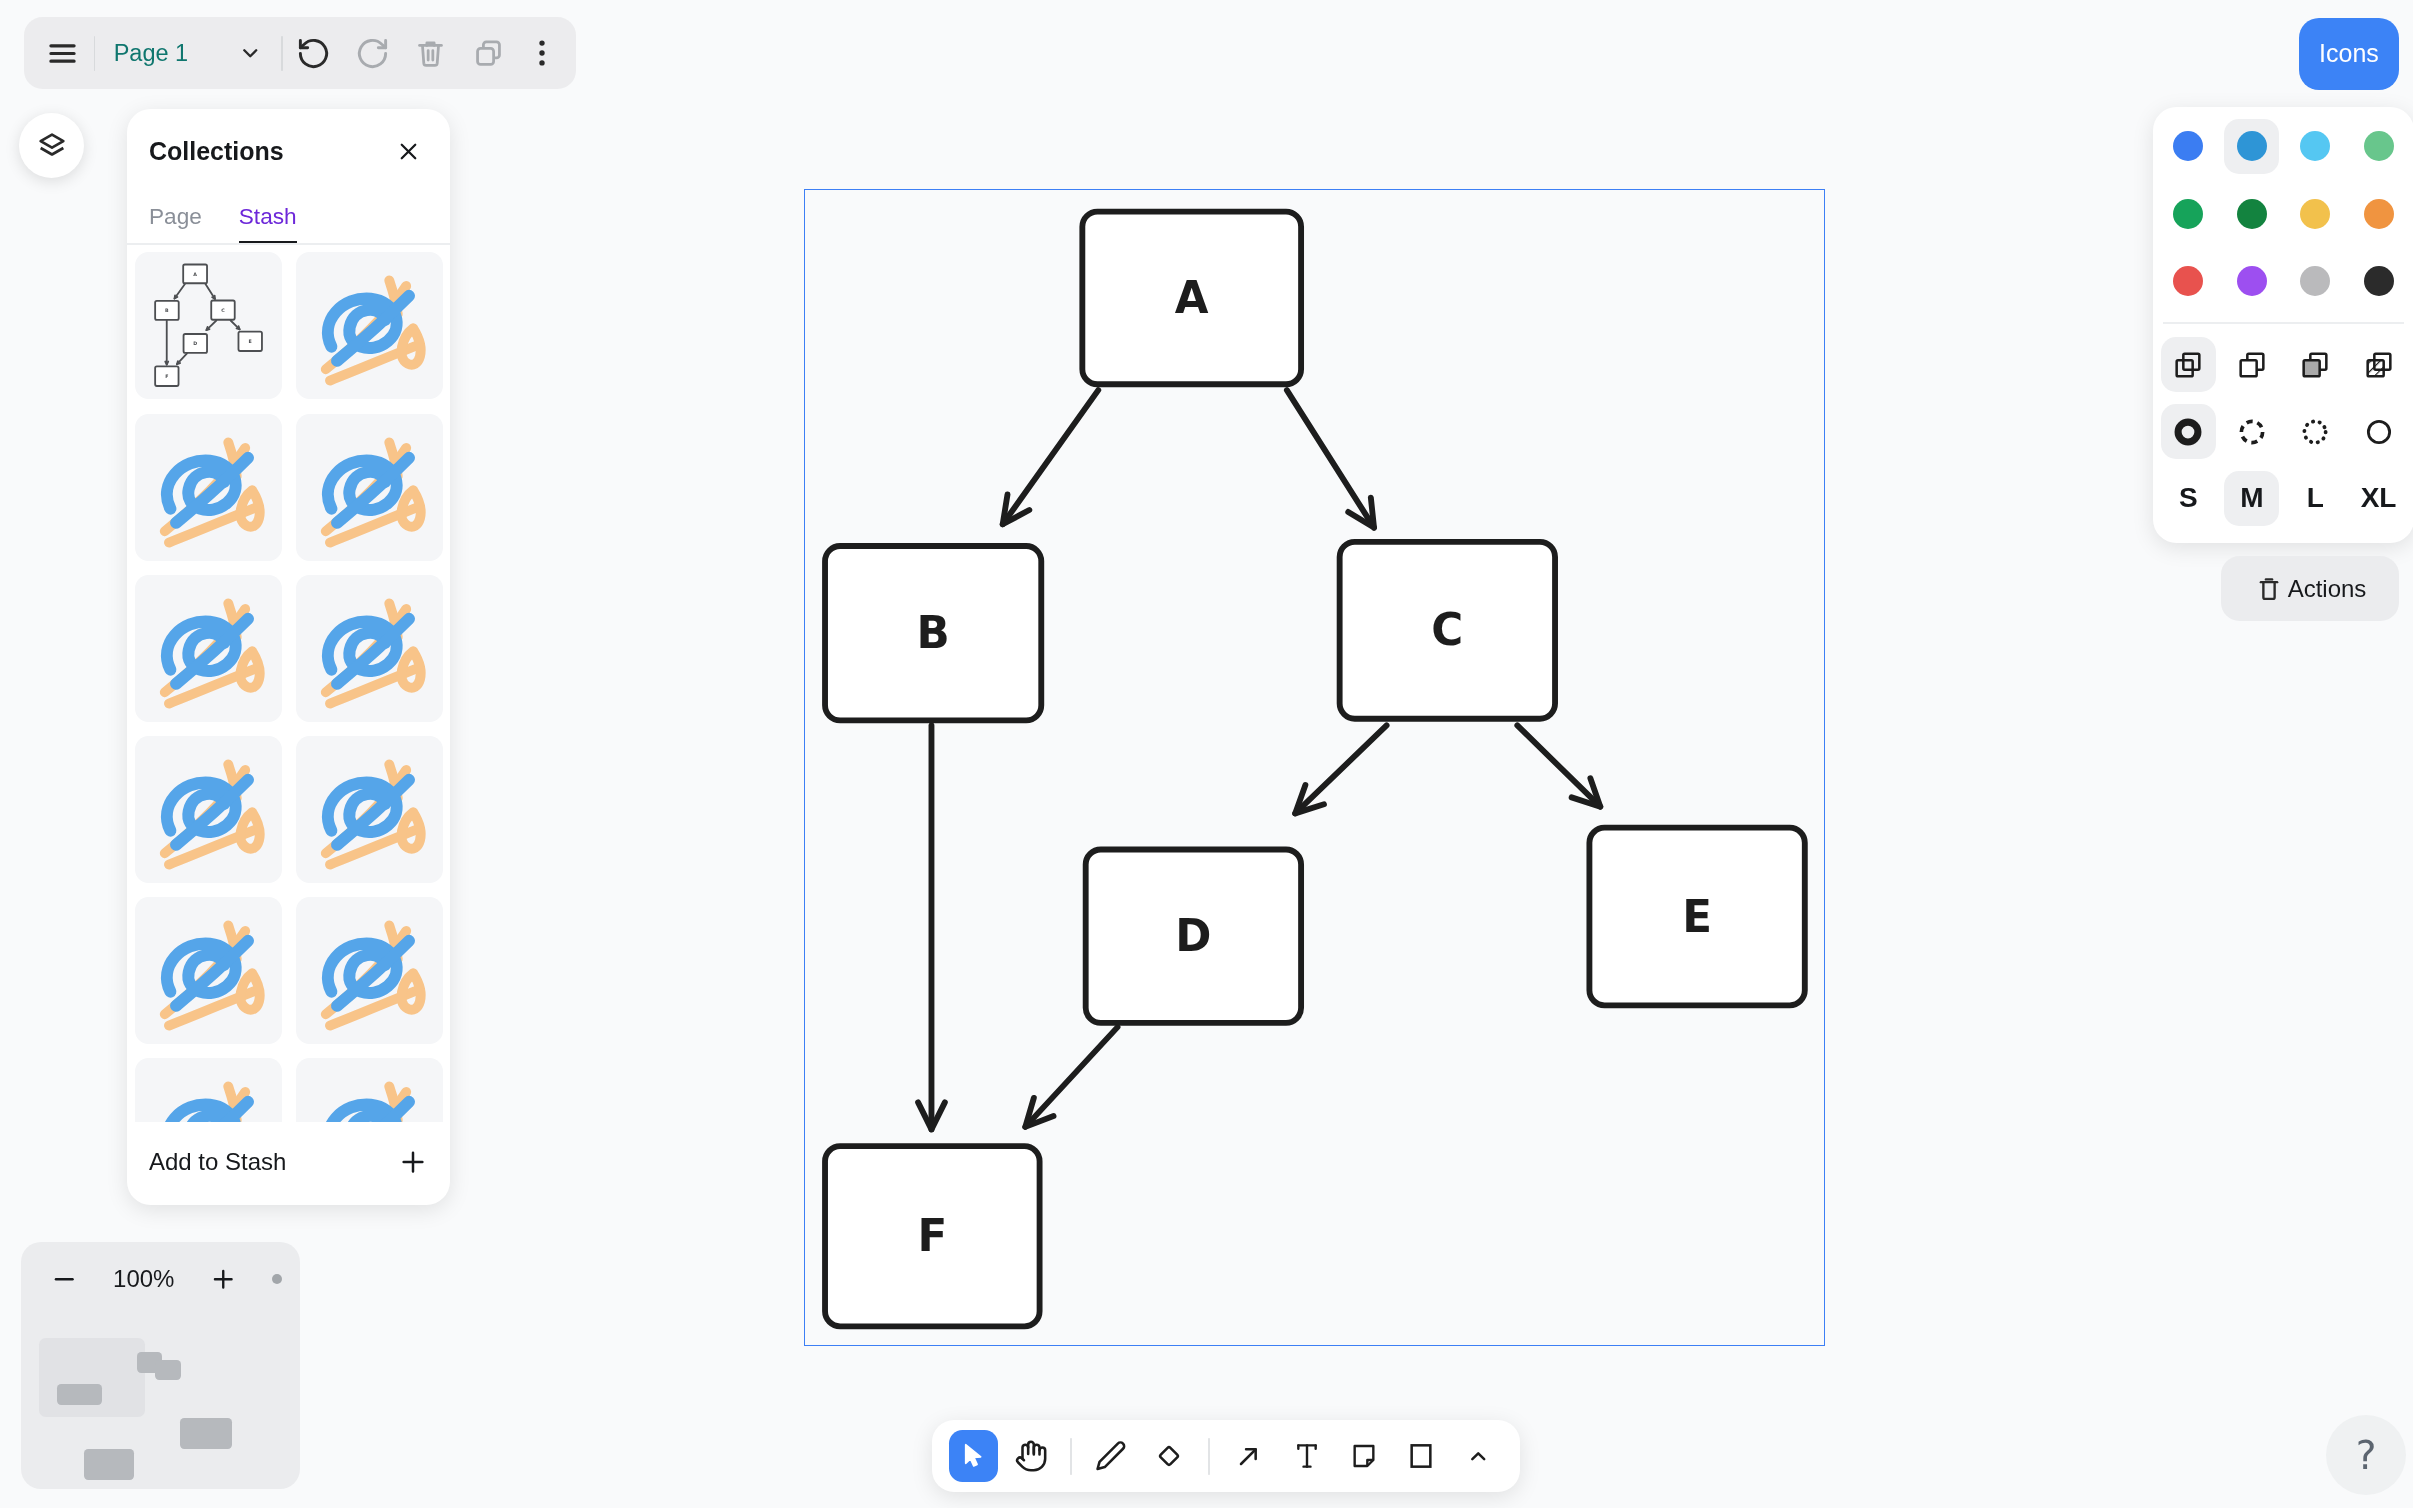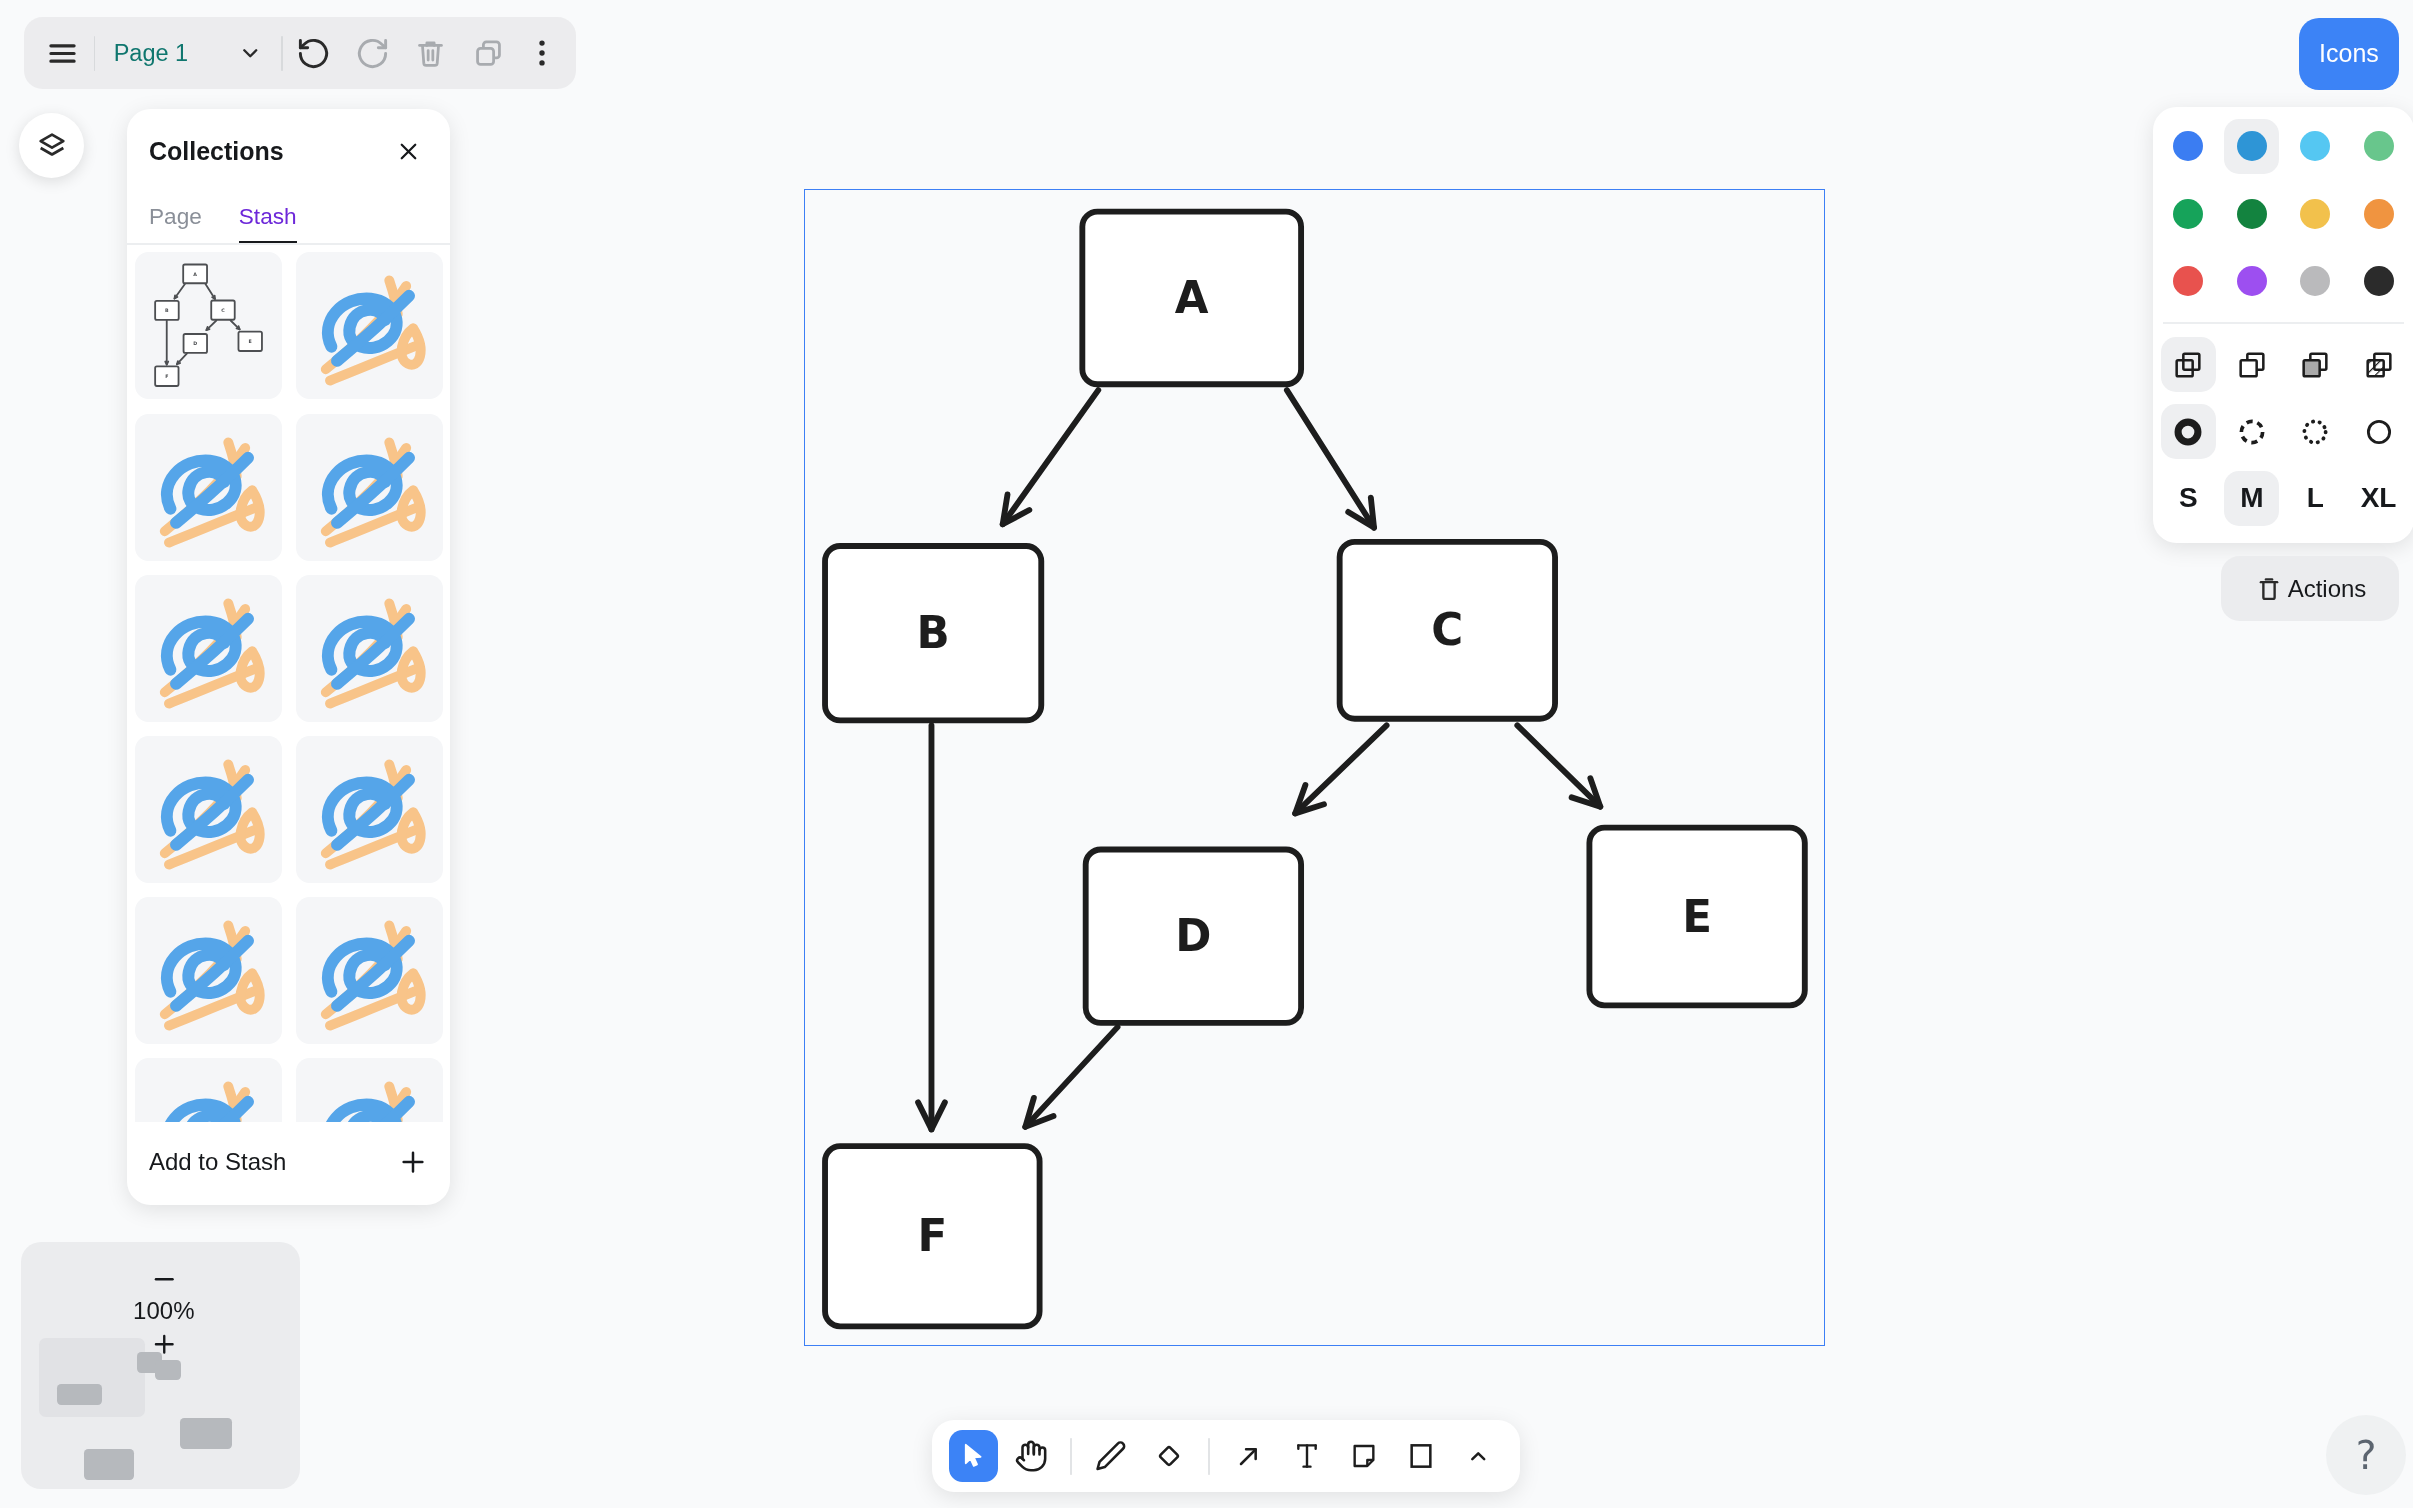--- a/index.html
+++ b/index.html
@@ -33,21 +33,21 @@
   .col-tab { font-size:22.6px; color:#8a8f98; padding-bottom:11.7px; cursor:pointer; }
   .col-tab.active { color:#6d28d9; font-weight:normal; border-bottom:2.5px solid #17191c; }
   .col-div { height:1.7px; background:#eceef0; width:100%; }
   .stash-grid { display:grid; grid-template-columns:147px 147px; gap:14.2px; padding:7.5px 0 0 7.5px; height:877px; overflow:hidden; }
   .stash-cell { width:147px; height:147px; background:#f5f6f8; border-radius:13.4px; display:flex; align-items:center; justify-content:center; cursor:pointer; overflow:hidden; }
   .col-footer { position:absolute; left:0; right:0; bottom:8px; height:70px; background:#fff; display:flex; align-items:center; justify-content:space-between; padding:0 22px; border-radius:0 0 23.5px 23.5px; }
   .add-label { font-size:24px; color:#17191c; }
 
   
   .zoom-panel { position:absolute; left:21px; top:1242px; width:279px; height:247px; background:#ebecee; border-radius:20px; }
-  .zoom-row { display:flex; align-items:center; justify-content:space-between; padding:18.4px 18.4px 0 25px;flex-direction:column; }
+  .zoom-row { display:flex; align-items:center; justify-content:space-between; padding:18.4px 18.4px 0 25px; }
   .zoom-level { font-size:24px; color:#17191c; }
   .mini-dot { width:10px; height:10px; border-radius:50%; background:#a2a6aa; }
   .mm-shape { position:absolute; background:#b6b9bd; border-radius:4.2px; }
   .mm-viewport { position:absolute; background:#e1e2e5; border-radius:6.7px; }
 
   
   .selection-box { position:absolute; border:1.7px solid #3d7ff5; pointer-events:none; }
   .flow-wrap { position:absolute; }
 
   

